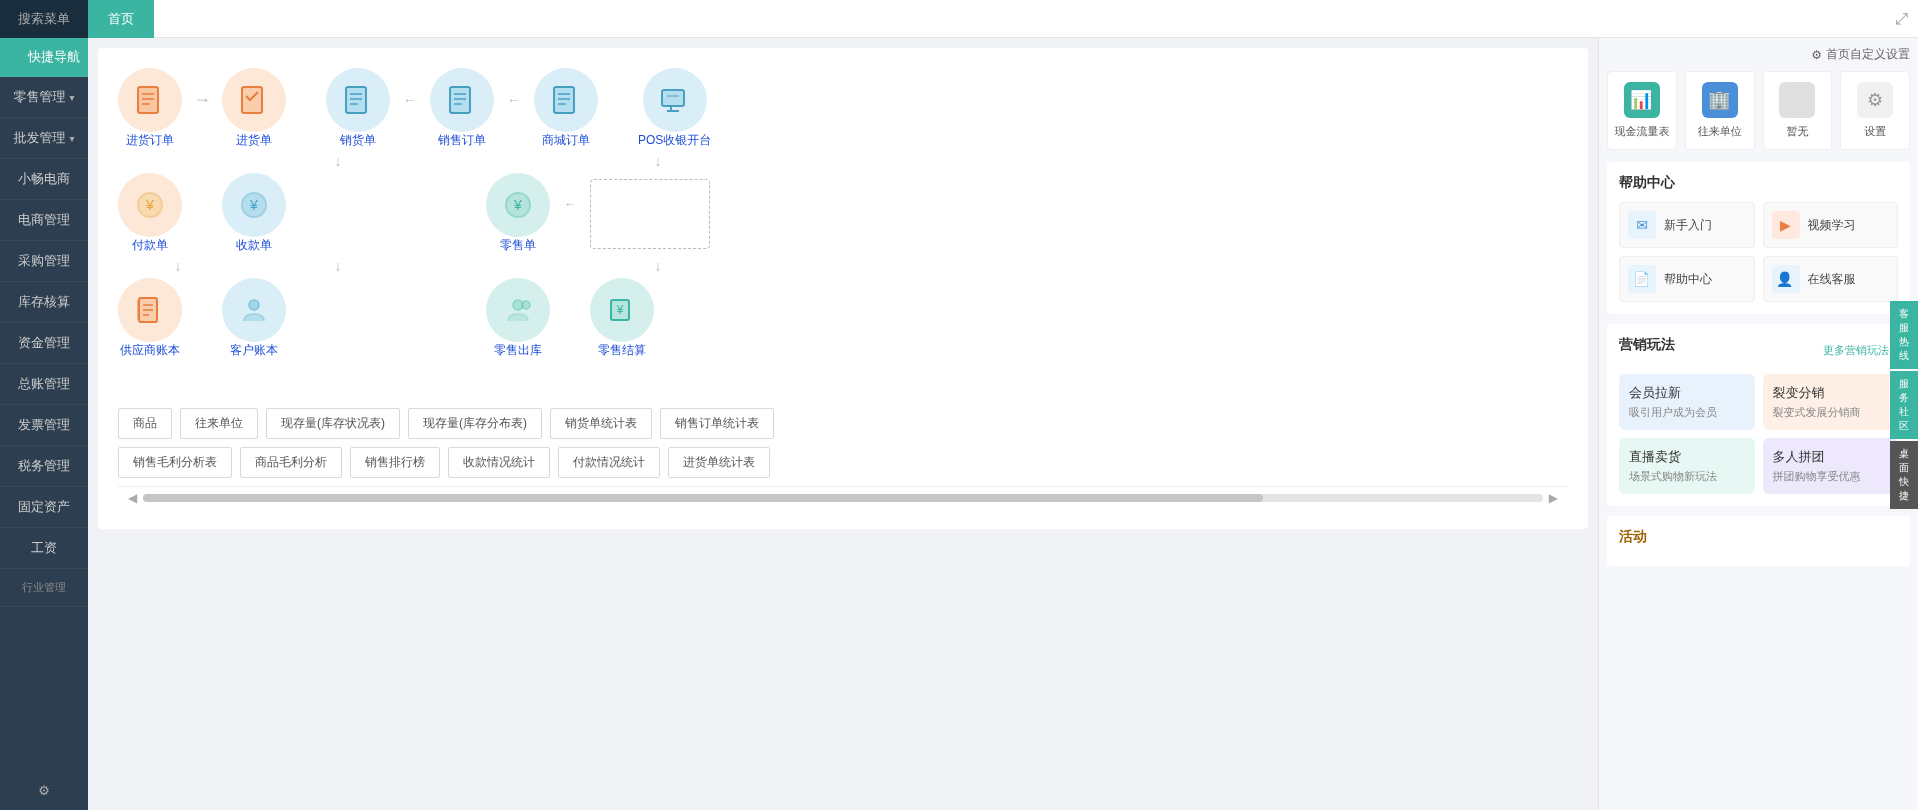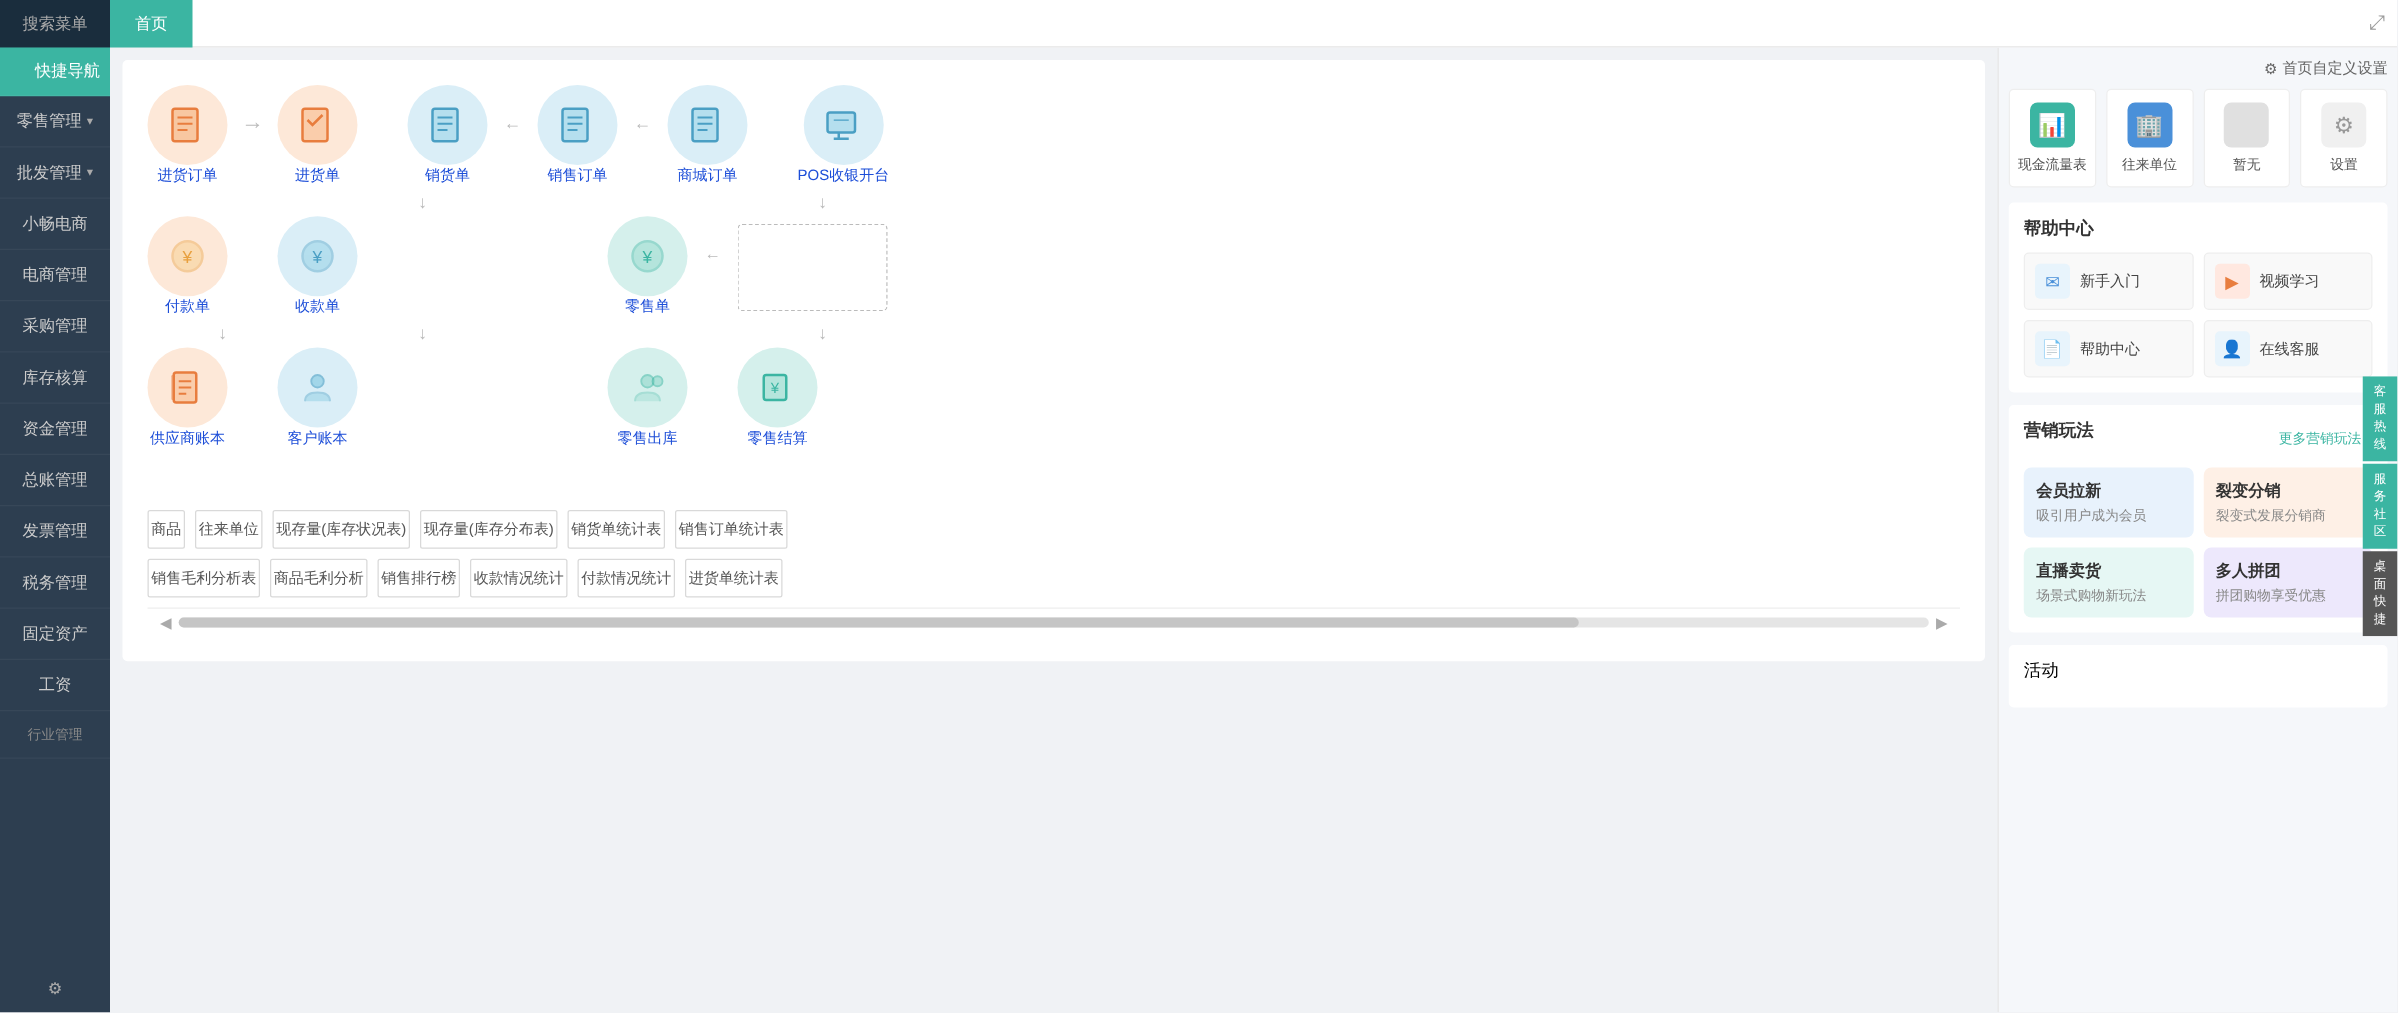--- a/index.html
+++ b/index.html
@@ -140,21 +140,21 @@
     .btn-grid {
       display: flex;
       flex-wrap: wrap;
       gap: 8px;
       margin-bottom: 8px;
     }
     .func-btn {
       border: 1px solid #d9d9d9;
       background: #fff;
       color: #555;
-      padding: 6px 2px;
+      padding: 6px 14px;
       border-radius: 2px;
       font-size: 12px;
       cursor: pointer;
       white-space: nowrap;
     }
 
     
     .scroll-bar-container {
       background: #fff;
       padding: 4px 10px;
@@ -289,21 +289,21 @@
     }
     .marketing-item {
       border-radius: 6px;
       padding: 10px;
       cursor: pointer;
     }
     .marketing-item.blue-card { background: #e8f2fc; }
     .marketing-item.orange-card { background: #fef0e6; }
     .marketing-item.green-card { background: #e6f7f4; }
     .marketing-item.purple-card { background: #ede8fc; }
-    .marketing-title { font-size: 13px; font-weight: bold; color: #333; margin-bottom: 3px; }
+    .marketing-title { font-size: 13px; font-weight: normal; color: #333; margin-bottom: 3px; }
     .marketing-desc { font-size: 11px; color: #888; }
 
     
     .float-btns {
       position: fixed;
       right: 0;
       top: 50%;
       transform: translateY(-50%);
       display: flex;
       flex-direction: column;
@@ -318,22 +318,22 @@
       text-align: center;
       cursor: pointer;
       writing-mode: vertical-rl;
       border-radius: 0;
       line-height: 1.4;
     }
 
     
     .activities-title {
       font-size: 14px;
-      font-weight: normal;
-      color: #000000;
+      font-weight: bold;
+      color: #a16207;
       margin-bottom: 8px;
     }
 
     
     .flow-layout {
       position: relative;
       width: 100%;
       min-height: 340px;
     }
     .flow-top-row {

